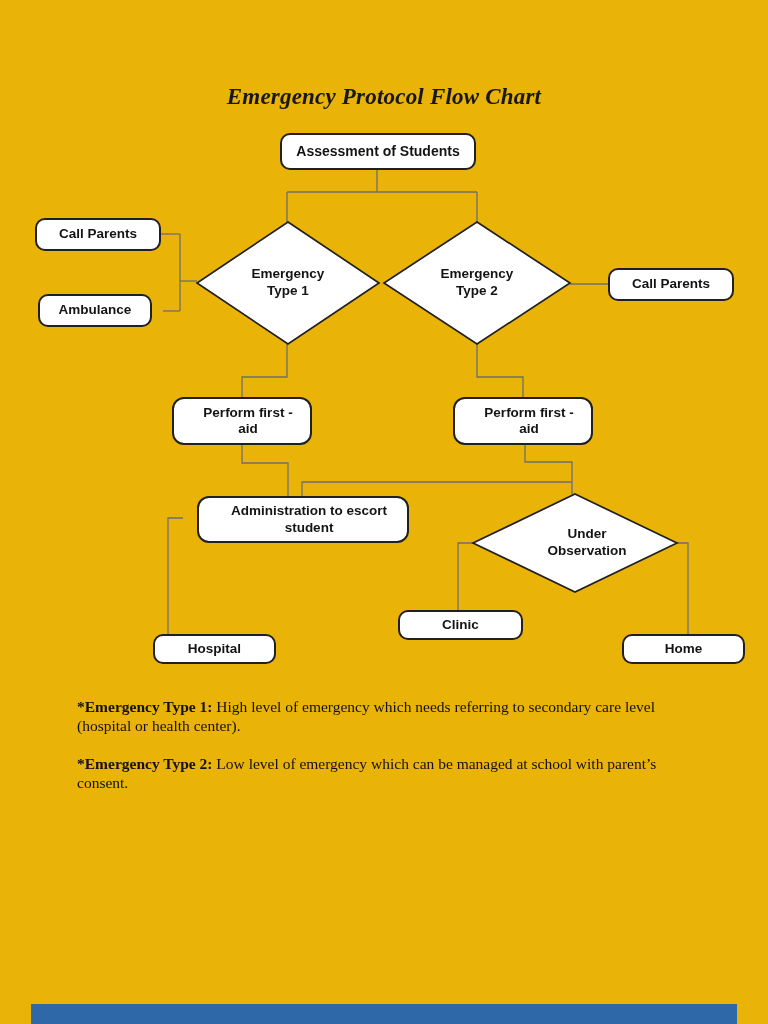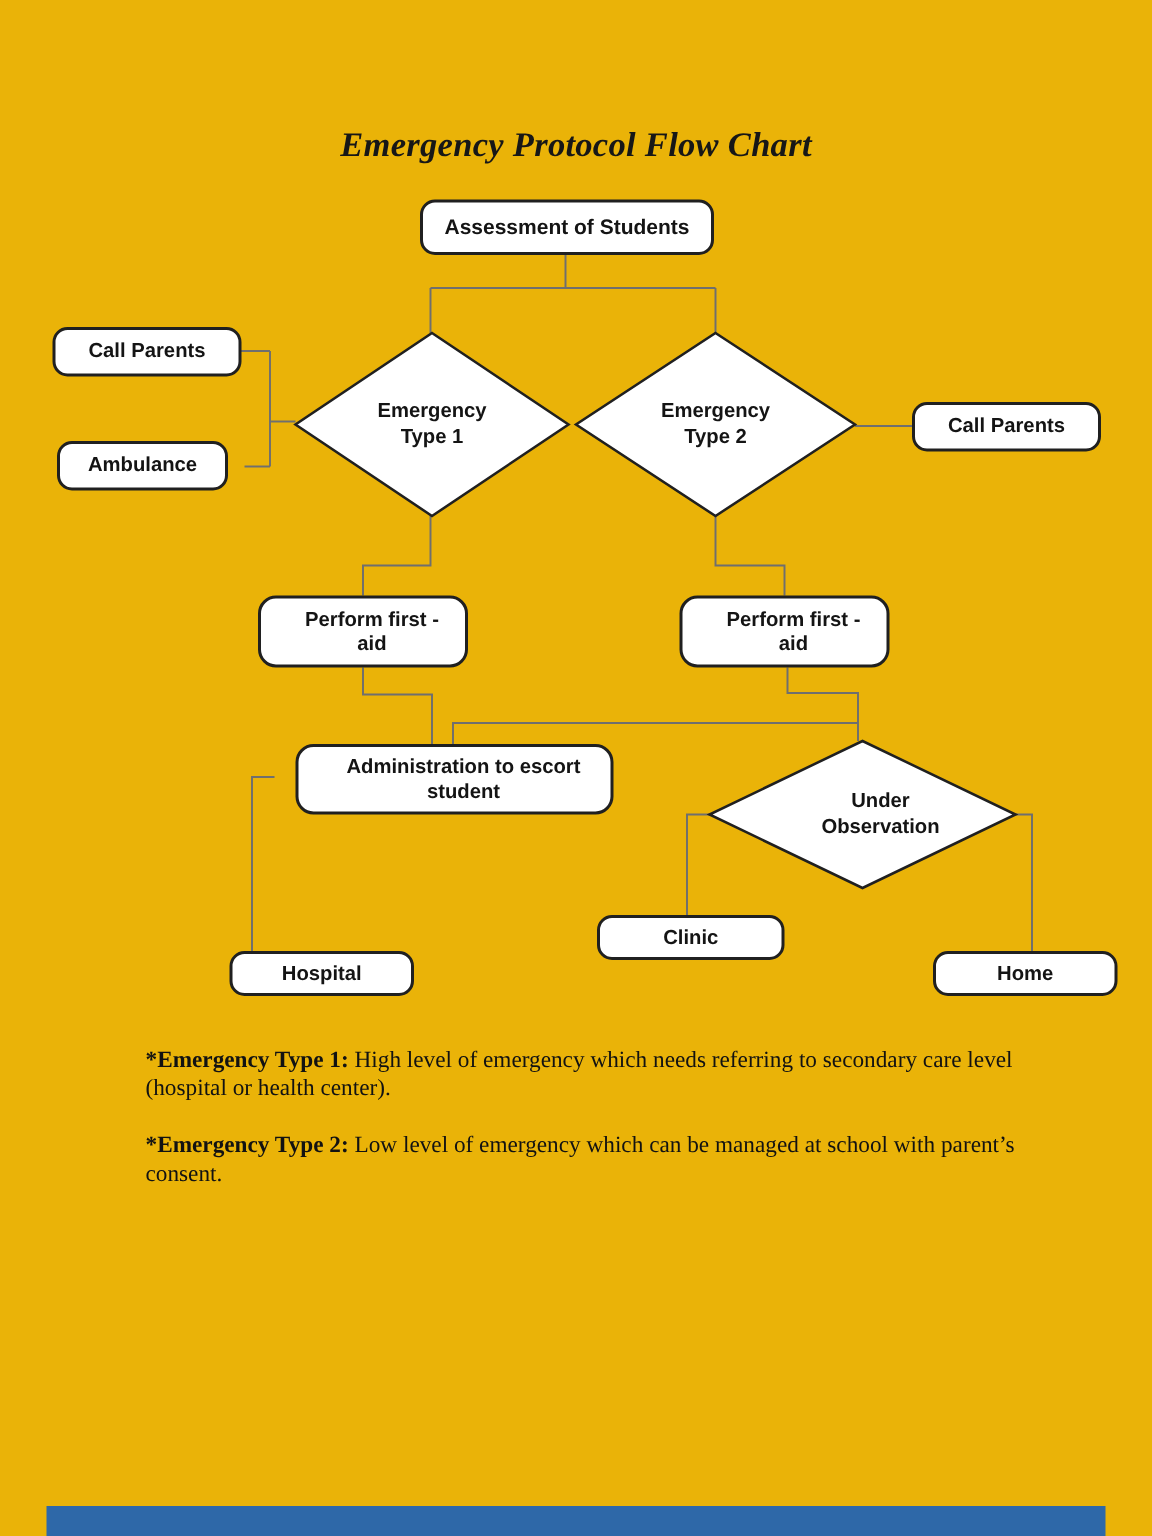--- a/index.html
+++ b/index.html
@@ -29,21 +29,21 @@
 
   .dlabel {
     position: absolute; display: flex; align-items: center; justify-content: center;
     font-weight: bold; font-size: 13.5px; color: #141414;
     text-align: center; line-height: 1.25;
   }
 
   .notes {
     position: absolute; left: 77px; top: 698px; width: 601px;
     font-family: "Liberation Serif", serif;
-    font-size: 15.5px; color: #121212; line-height: 1.22; margin-left: 20px;
+    font-size: 15.5px; color: #121212; line-height: 1.22;
   }
   .notes p { margin: 0 0 19px 0; }
   .notes .np { font-weight: bold; }
 
   .footer-bar {
     position: absolute; left: 31px; top: 1004px; width: 706px; height: 20px;
   }
 </style>
 </head>
 <body>

